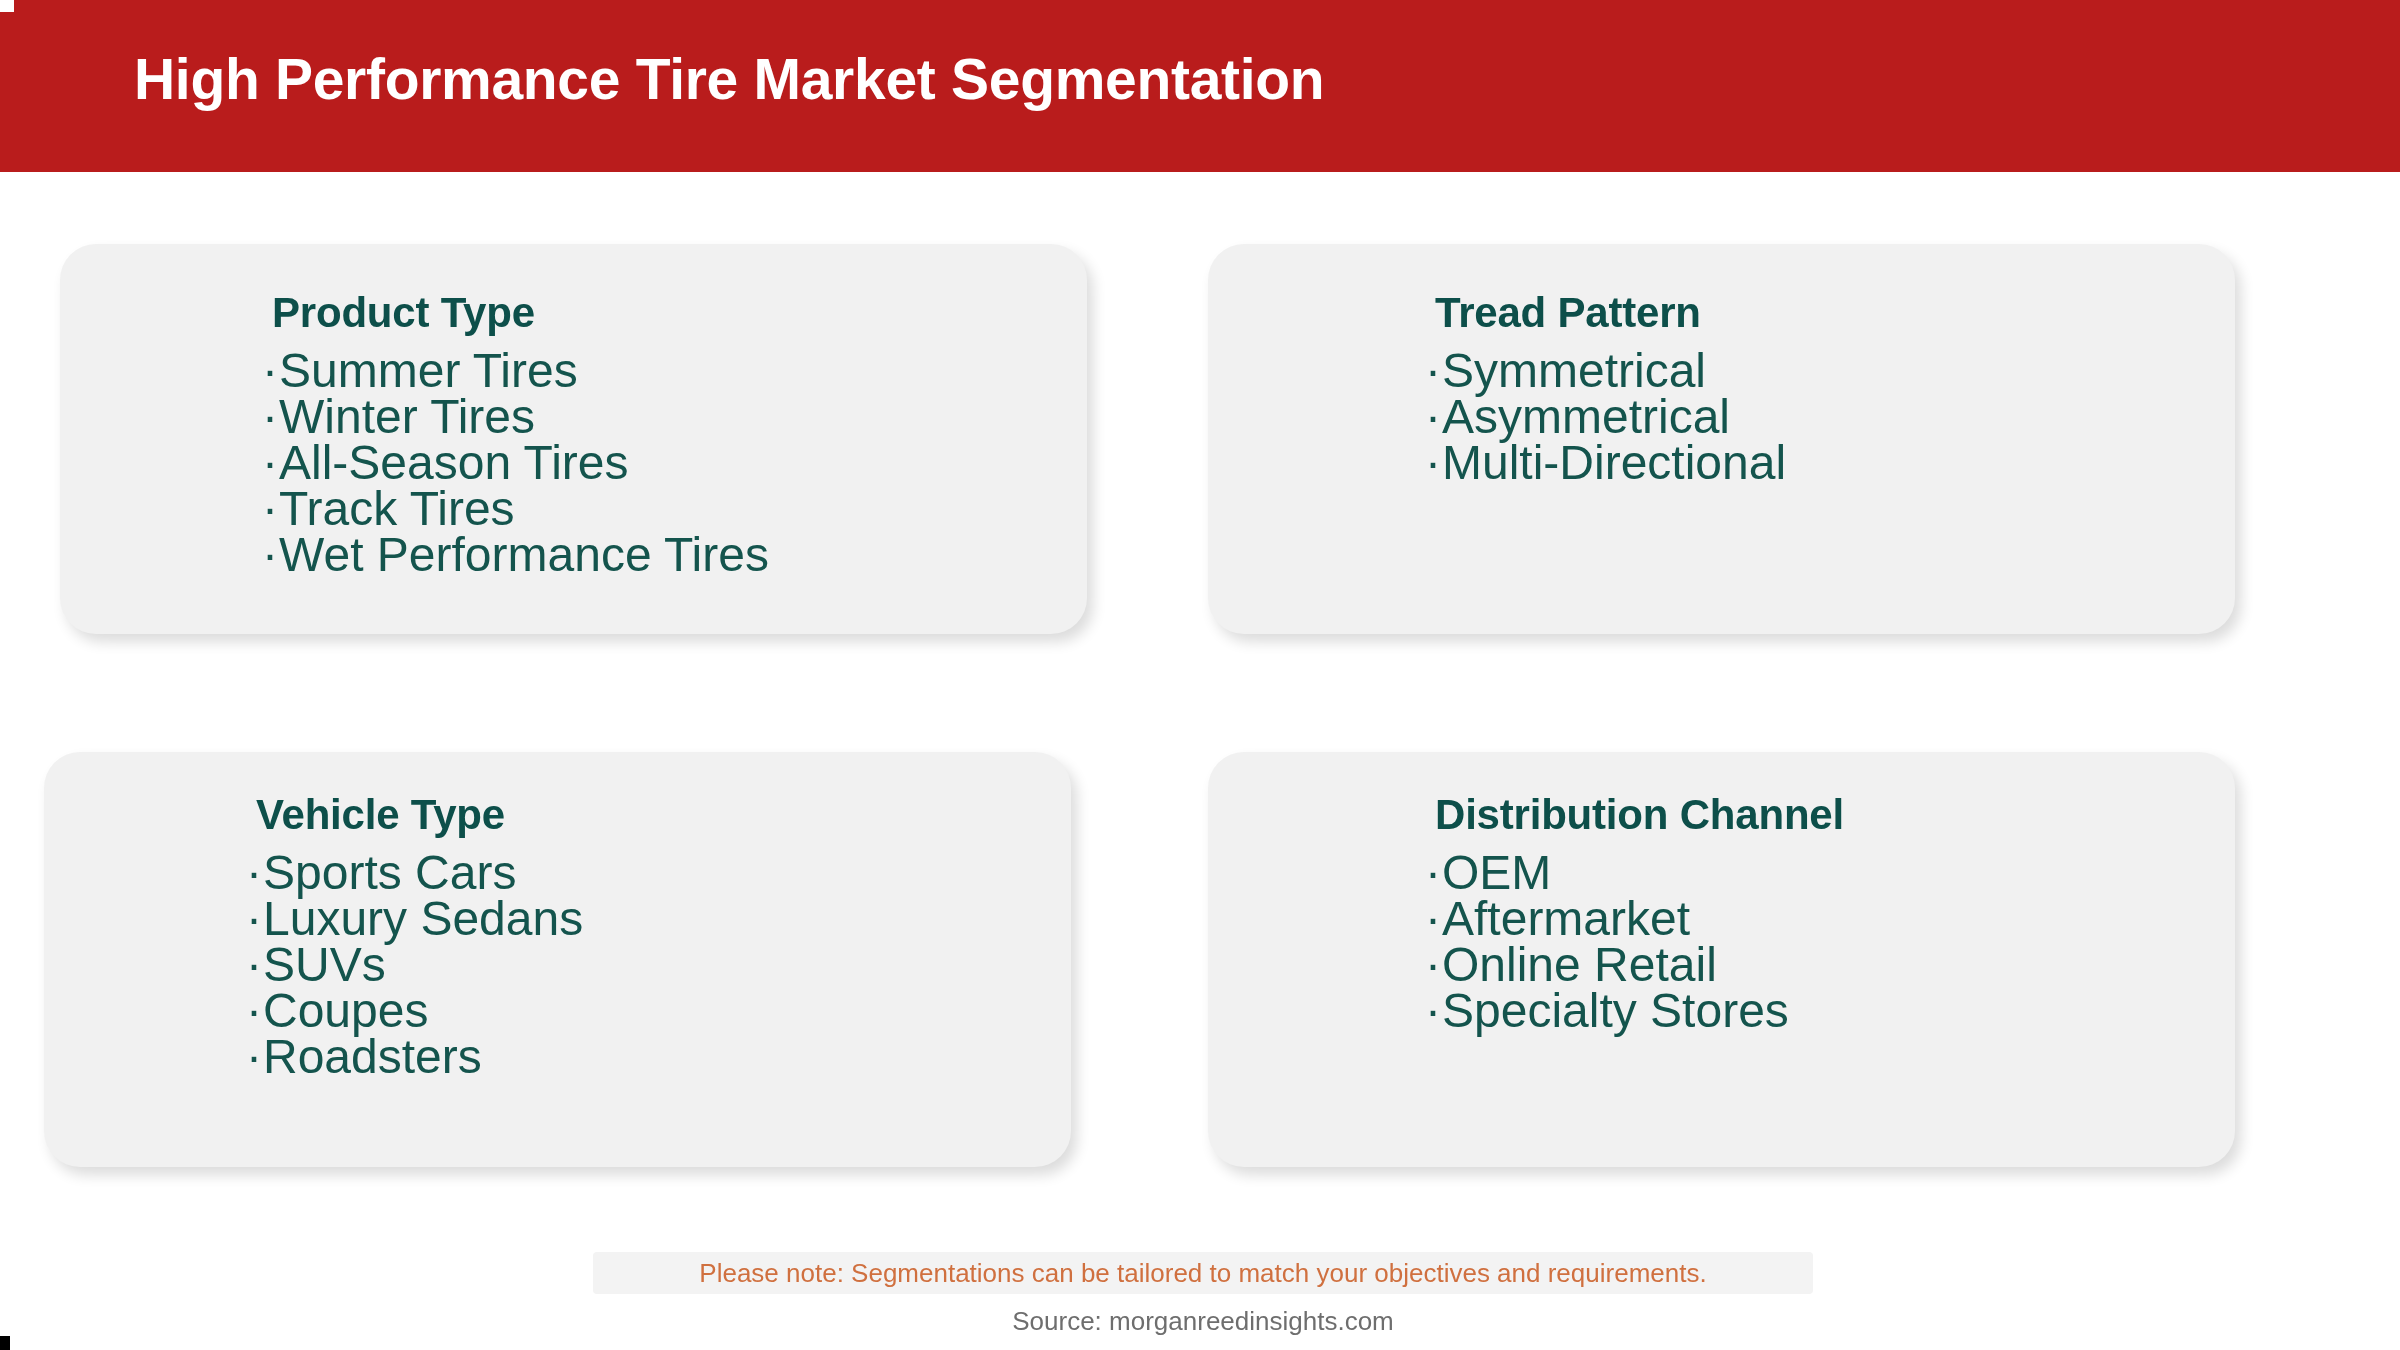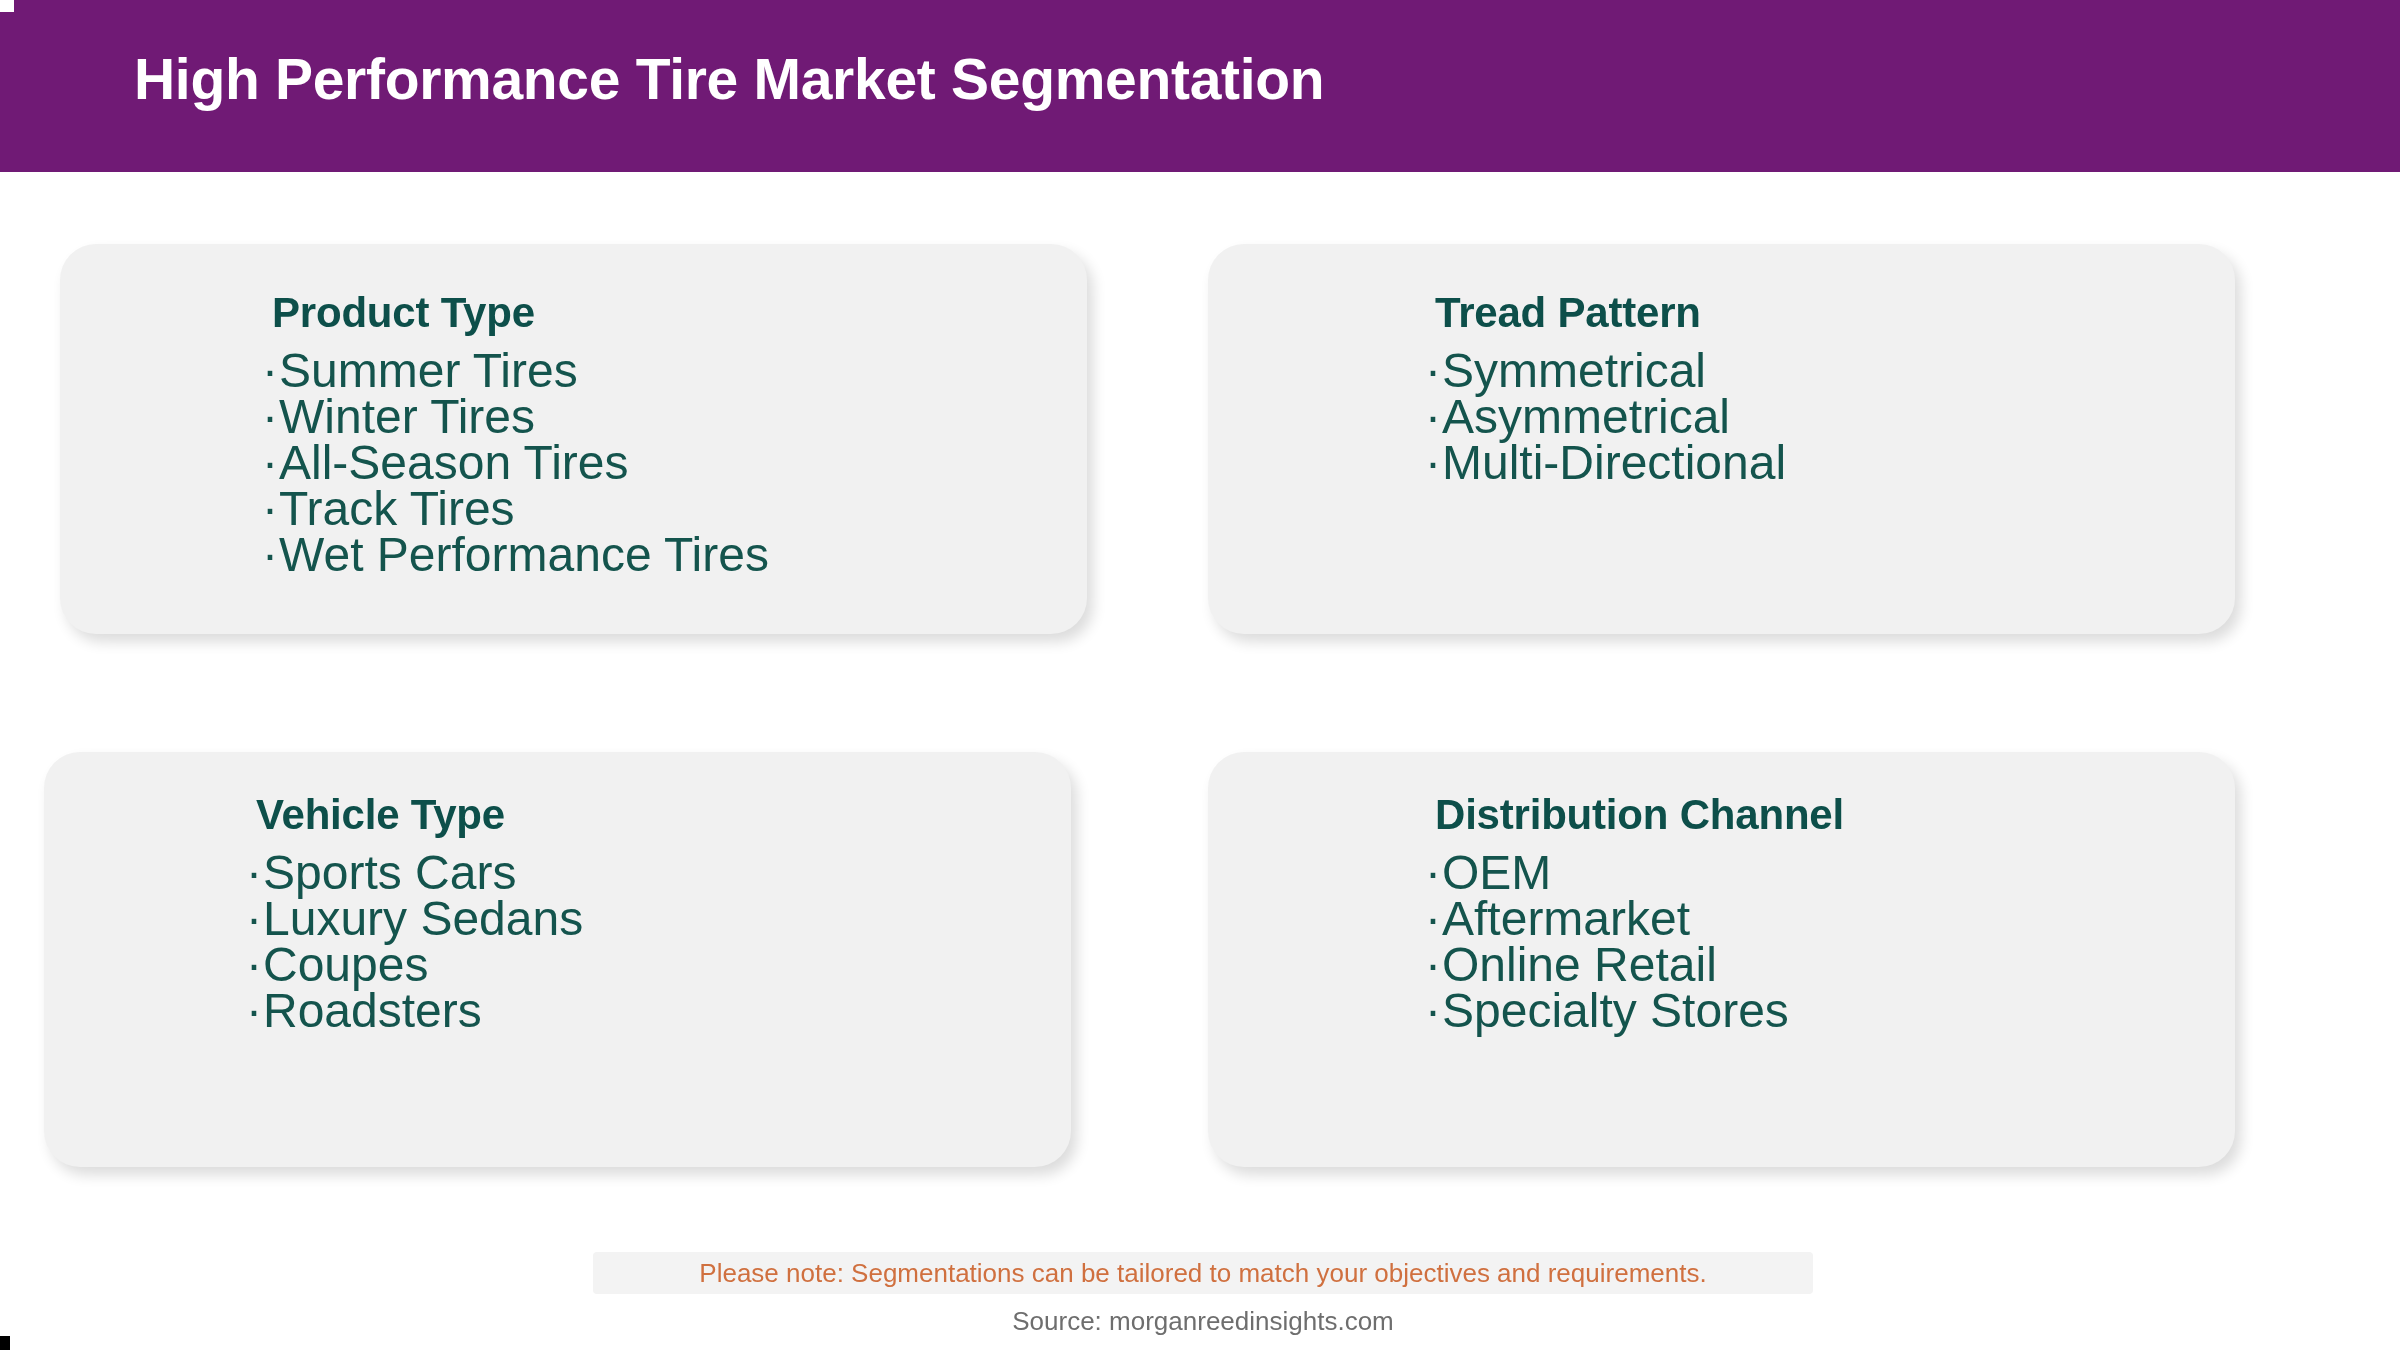--- a/index.html
+++ b/index.html
@@ -16,21 +16,21 @@
     -webkit-font-smoothing: antialiased;
   }
 
   
   .header-bar {
     position: absolute;
     left: 0;
     top: 0;
     width: 2400px;
     height: 172px;
-    background: #701a75;
+    background: #b91c1c;
     box-sizing: border-box;
   }
   .header-title {
     position: absolute;
     left: 134px;
     top: 46px;
     font-size: 57px;
     font-weight: bold;
     color: #ffffff;
     letter-spacing: -0.3px;
@@ -185,20 +185,21 @@
       </ul>
     </div>
   </div>
 
   <div class="card r1c0">
     <div class="card-inner">
       <div class="card-title">Vehicle Type</div>
       <ul class="card-list">
         <li><span class="bullet-dot">·</span><span>Sports Cars</span></li>
         <li><span class="bullet-dot">·</span><span>Luxury Sedans</span></li>
+        <li><span class="bullet-dot">·</span><span>SUVs</span></li>
         <li><span class="bullet-dot">·</span><span>Coupes</span></li>
         <li><span class="bullet-dot">·</span><span>Roadsters</span></li>
       </ul>
     </div>
   </div>
 
   <div class="card r1c1">
     <div class="card-inner">
       <div class="card-title">Distribution Channel</div>
       <ul class="card-list">

